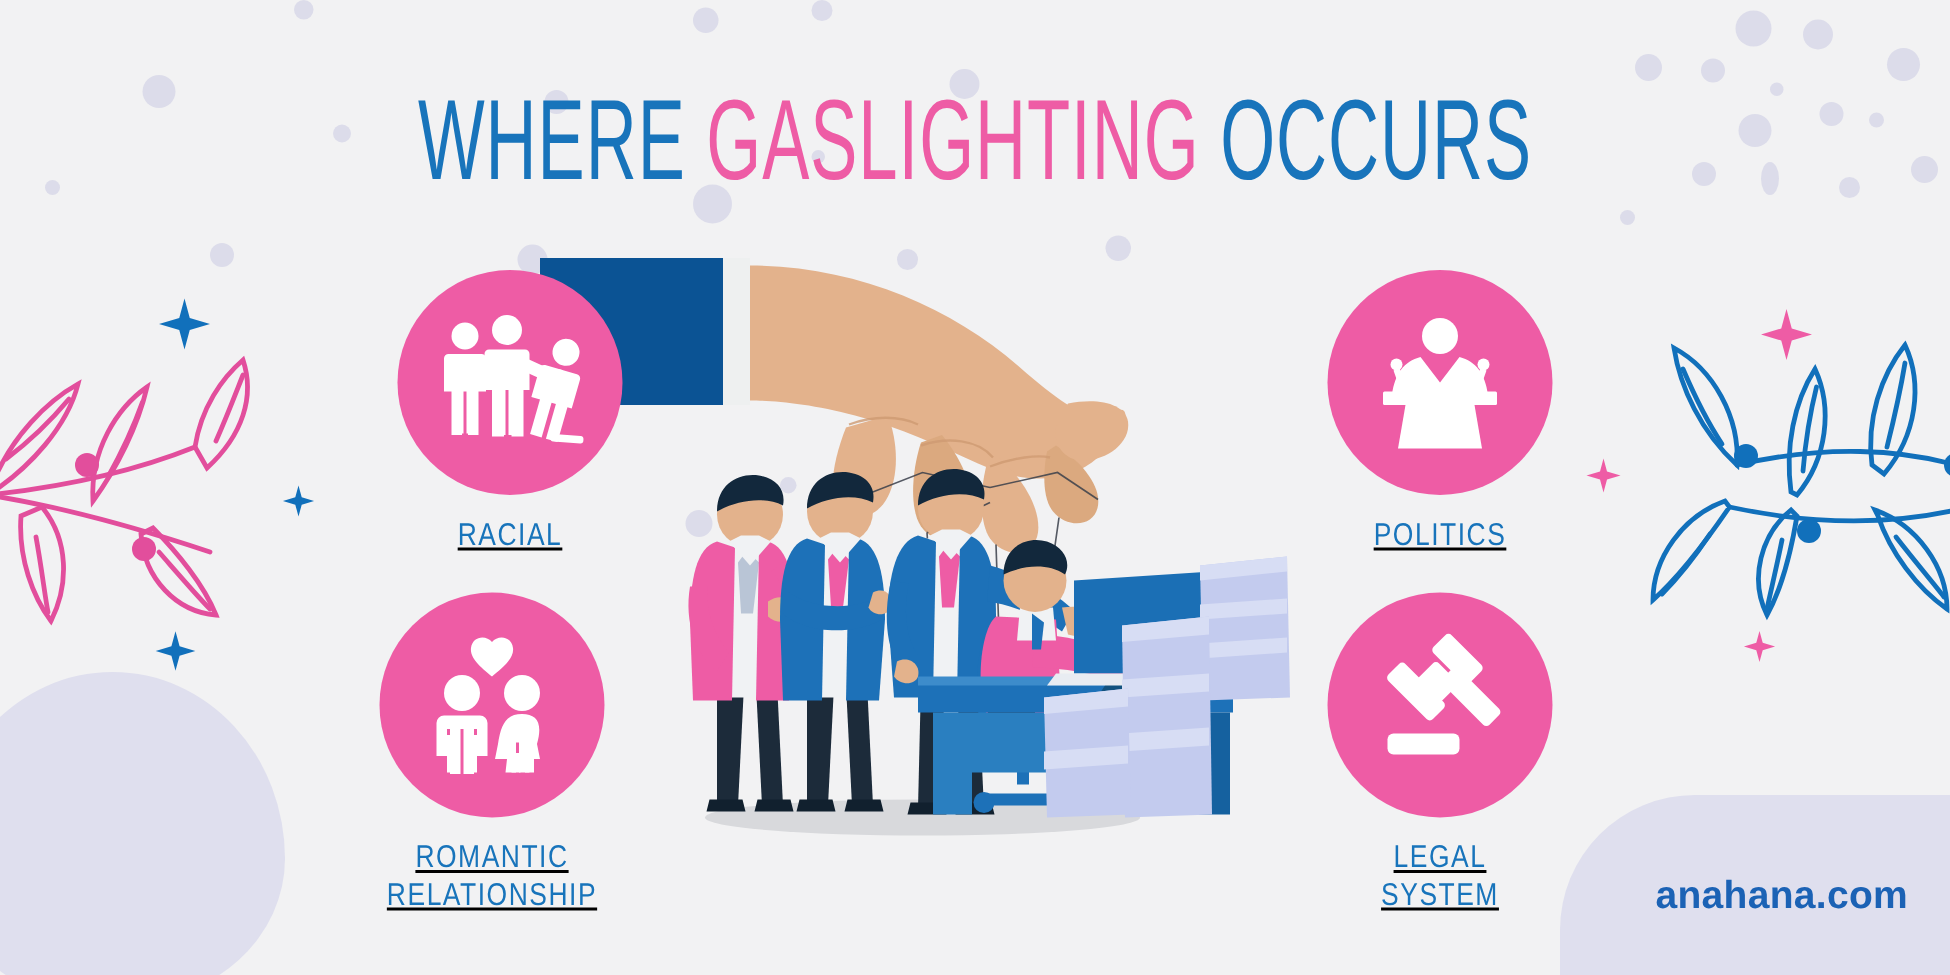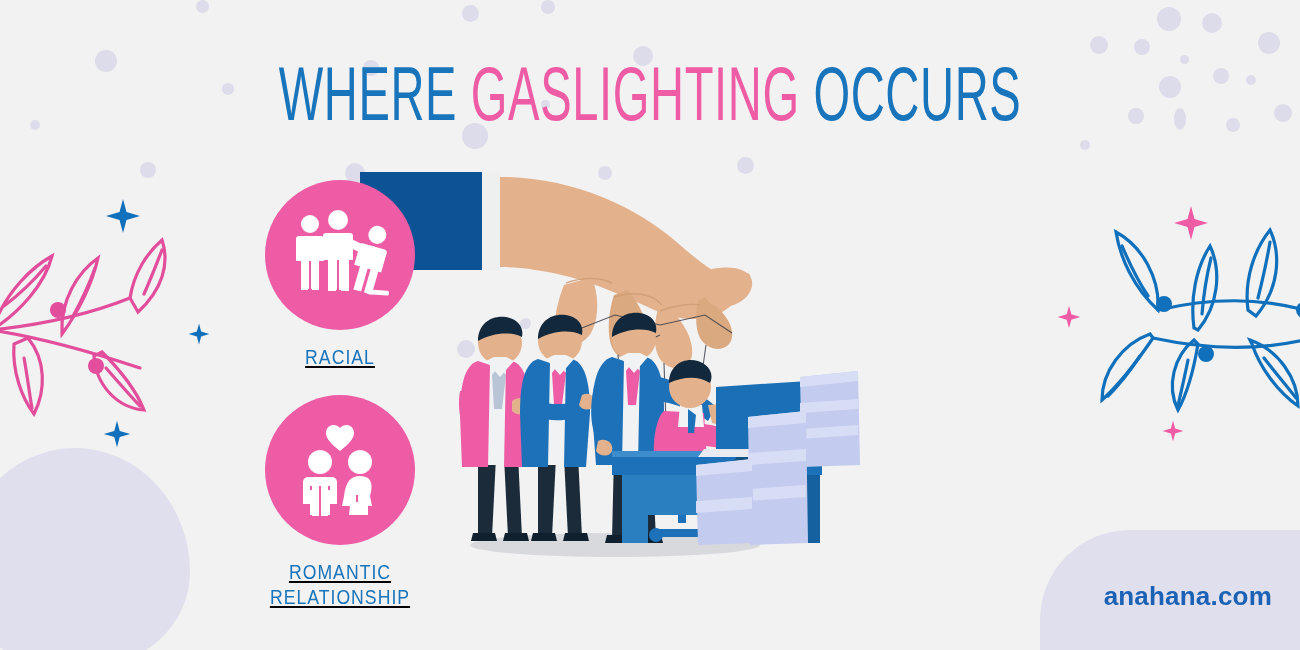--- a/index.html
+++ b/index.html
@@ -398,21 +398,21 @@
             <rect x="70" y="55" width="8" height="26"></rect>
             <rect x="81" y="55" width="8" height="26"></rect>
           </g>
           <rect x="74" y="78" width="22" height="5" rx="2" transform="rotate(4 85 80)"></rect>
         </g>
       </svg>
     </div>
     <div class="cat-label">RACIAL</div>
   </div>
 
-  <div class="cat" style="left:210px;top:395px;">
+  <div class="cat" style="left:198px;top:395px;">
     <div class="cat-circle">
       <svg width="84" height="92" viewBox="0 0 84 92">
         <g fill="#ffffff">
 
           <path d="M42 4 C 38 -1, 29 0, 28 8 C 27 15, 36 22, 42 27 C 48 22, 57 15, 56 8 C 55 0, 46 -1, 42 4 Z"></path>
 
           <circle cx="22" cy="38" r="12"></circle>
           <path d="M10 53 h24 a5 5 0 0 1 5 5 v22 h-7 v-18 h-2 v30 h-7 v-30 h-2 v30 h-7 v-30 h-2 v18 h-7 v-22 a5 5 0 0 1 5 -5 z"></path>
           <rect x="12" y="66" width="8" height="25"></rect>
           <rect x="24" y="66" width="8" height="25"></rect>
@@ -423,20 +423,66 @@
           <rect x="64" y="78" width="6" height="13"></rect>
         </g>
       </svg>
     </div>
     <div class="cat-label">
       <div>ROMANTIC</div>
       <div>RELATIONSHIP</div>
     </div>
   </div>
 
-
+  <div class="cat" style="left:830px;top:180px;">
+    <div class="cat-circle">
+      <svg width="92" height="88" viewBox="0 0 92 88">
+        <g fill="#ffffff">
+
+          <circle cx="46" cy="13" r="12"></circle>
+
+          <path d="M33 27 C 22 30, 16 38, 14 52 h 64 C 76 38, 70 30, 59 27 L 46 44 Z"></path>
+
+          <path d="M40 27 L 46 38 L 52 27 L 49 26 L 43 26 Z" fill="#ee5ca5" opacity="0"></path>
+
+          <rect x="8" y="50" width="76" height="9" rx="1"></rect>
+
+          <path d="M23 59 h 46 l 5 29 h -56 Z"></path>
+
+          <path d="M19 34 L 24 48 L 20 50 L 15 36 Z"></path>
+          <circle cx="17" cy="32" r="4"></circle>
+          <path d="M73 34 L 68 48 L 72 50 L 77 36 Z"></path>
+          <circle cx="75" cy="32" r="4"></circle>
+        </g>
+      </svg>
+    </div>
+    <div class="cat-label">POLITICS</div>
+  </div>
+
+  <div class="cat" style="left:830px;top:395px;">
+    <div class="cat-circle">
+      <svg width="90" height="86" viewBox="0 0 90 86">
+        <g fill="#ffffff">
+
+          <rect x="40" y="4" width="34" height="17" rx="3" transform="rotate(45 57 12)"></rect>
+
+          <rect x="44" y="30" width="44" height="15" rx="3" transform="rotate(45 66 37)"></rect>
+
+          <rect x="32" y="18" width="22" height="20" rx="3" transform="rotate(45 43 28)"></rect>
+
+          <rect x="8" y="26" width="42" height="16" rx="3" transform="rotate(45 29 34)"></rect>
+
+          <rect x="10" y="62" width="48" height="14" rx="4"></rect>
+        </g>
+      </svg>
+    </div>
+    <div class="cat-label">
+      <div>LEGAL</div>
+      <div>SYSTEM</div>
+    </div>
+  </div>
 
   <div id="logo-blob"></div>
 
   <div id="url-blob"></div>
   <div id="url-text">anahana.com</div>
 
 </div>
 
 </body></html>

